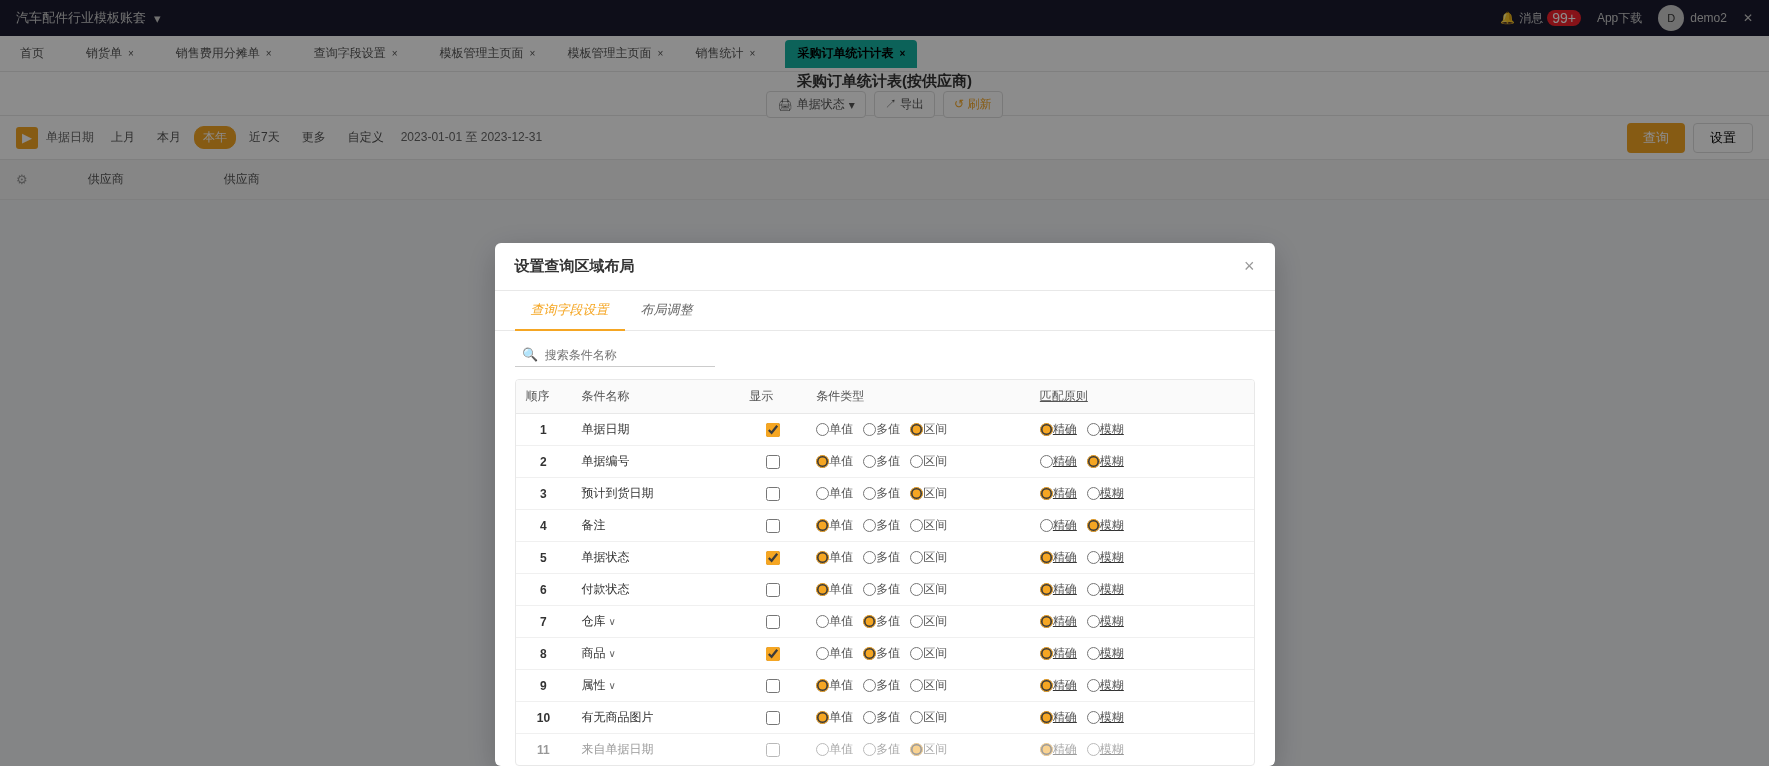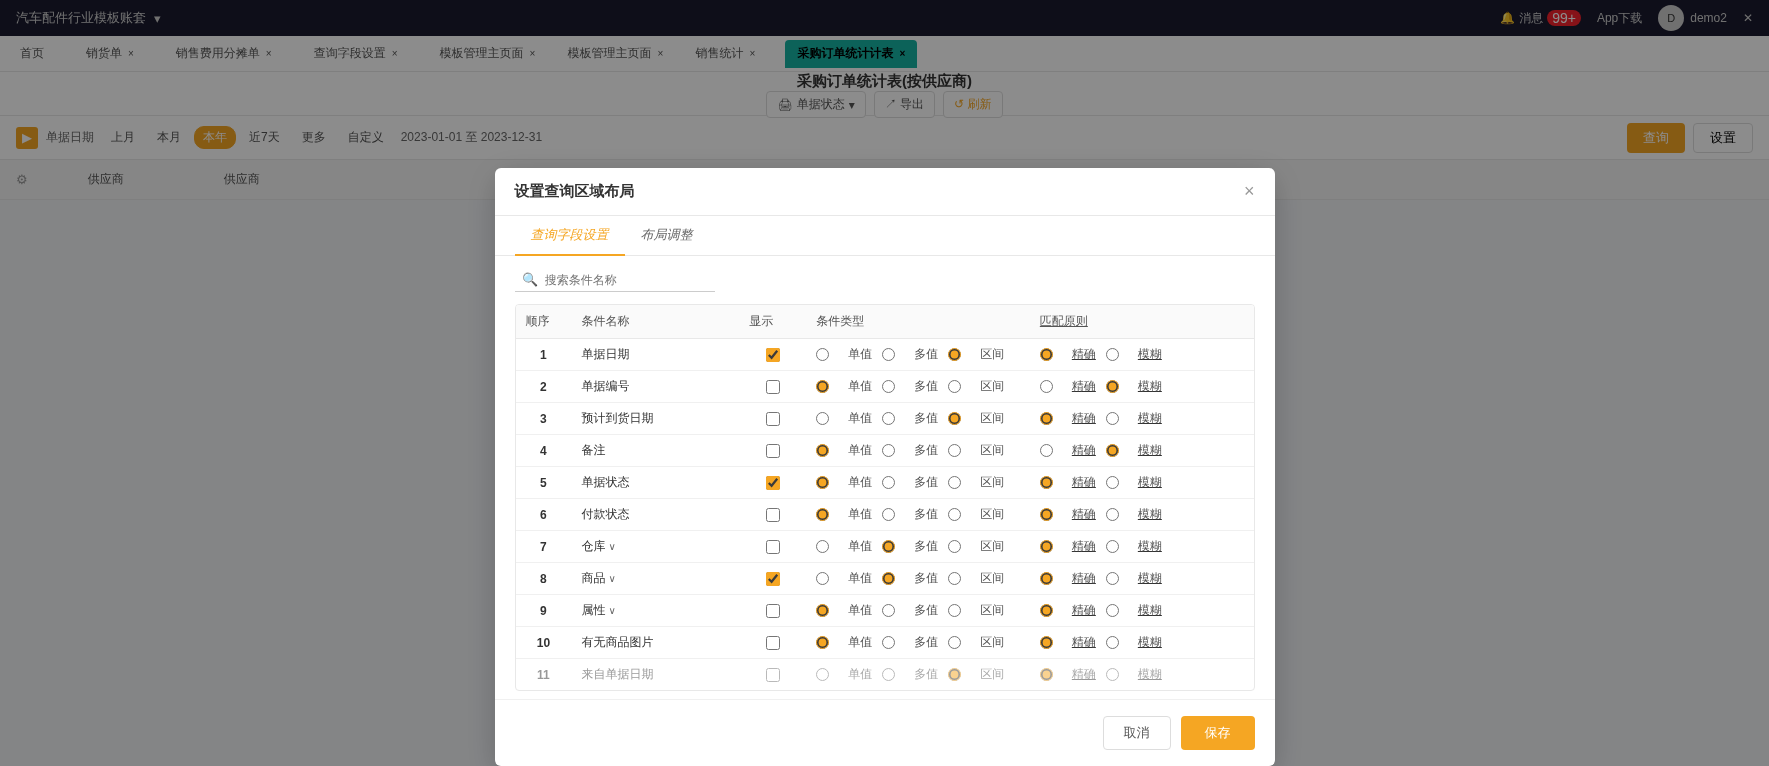--- a/index.html
+++ b/index.html
@@ -198,21 +198,21 @@
     .col-display { width: 60px; text-align: center; }
     .col-type { width: 200px; }
     .col-match { width: 200px; text-decoration: underline; }
 
     
     .cb-wrap { display: flex; justify-content: center; }
     input[type="checkbox"] { width: 14px; height: 14px; accent-color: #f5a623; cursor: pointer; }
 
     
     .radio-group { display: flex; align-items: center; gap: 10px; }
-    .radio-item { display: flex; align-items: center; gap: 19px; cursor: pointer; }
+    .radio-item { display: flex; align-items: center; gap: 0; cursor: pointer; }
     .radio-item input[type="radio"] { accent-color: #f5a623; width: 13px; height: 13px; cursor: pointer; }
     .radio-label { font-size: 12px; color: #555; }
 
     
     .dialog-footer {
       padding: 16px 20px;
       display: flex;
       justify-content: flex-end;
       gap: 10px;
       border-top: 1px solid #f0f0f0;
@@ -800,19 +800,15 @@
                     <input type="radio" name="match-11" style="">
                     <span class="radio-label">模糊</span>
                   </label>
                 </div>
               </td>
             </tr>
           </tbody>
       </table>
     </div>
 
-    <div class="dialog-footer">
-      <button class="btn-cancel">取消</button>
-      <button class="btn-save">保存</button>
-    </div>
 
   </div>
 </div>
 
 </body></html>

